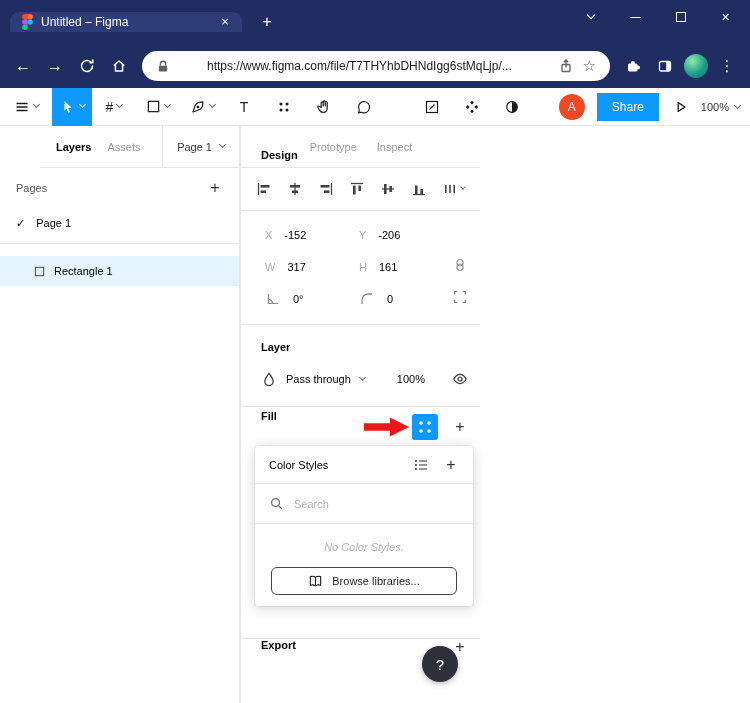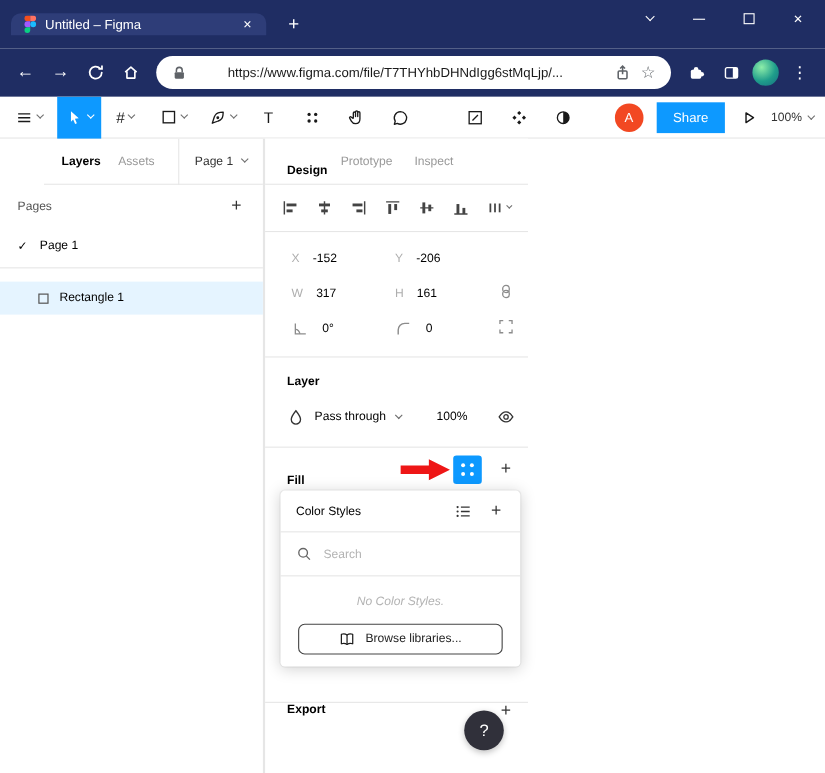--- a/index.html
+++ b/index.html
@@ -90,21 +90,21 @@
   .pos-icon { position:absolute; width:16px; height:16px; }
   .rp-layer { height:82px; position:relative; border-bottom:1px solid var(--panel-border,#e6e6e6); }
   .sec-title { font-weight:600; color:#000; }
   .rp-layer .sec-title { position:absolute; left:20px; top:16px; }
   .blend-row { position:absolute; left:20px; right:12px; top:44px; height:20px; display:flex; align-items:center; gap:9px; }
   .blend-text { color:#000; }
   .blend-row .chev { border-color:#707070; width:5px; height:5px; }
   .blend-row .spacer { flex:1; }
   .opacity { color:#000; margin-right:18px; }
   .rp-fill { height:41px; position:relative; }
-  .rp-fill .sec-title { position:absolute; left:20px; top:24px; }
+  .rp-fill .sec-title { position:absolute; left:20px; top:3px; }
   .arrow-svg { position:absolute; right:70px; top:9px; }
   .style-btn { position:absolute; right:42px; top:7px; width:26px; height:26px; border-radius:3px;
                background:var(--accent-blue,#0d99ff); display:flex; align-items:center; justify-content:center; }
   .rp-fill .plus { position:absolute; right:12px; top:12px; }
 
   .popup { position:absolute; left:14px; top:320px; width:218px; height:160px; background:#fff; border-radius:4px; z-index:5;
            box-shadow:0 2px 14px rgba(0,0,0,.18), 0 0 0 1px rgba(0,0,0,.05); }
   .popup-head { height:38px; display:flex; align-items:center; padding:0 14px; border-bottom:1px solid var(--panel-border,#e6e6e6); }
   .popup-title { flex:1; color:#000; }
   .icon-btn { margin-right:14px; display:flex; }

